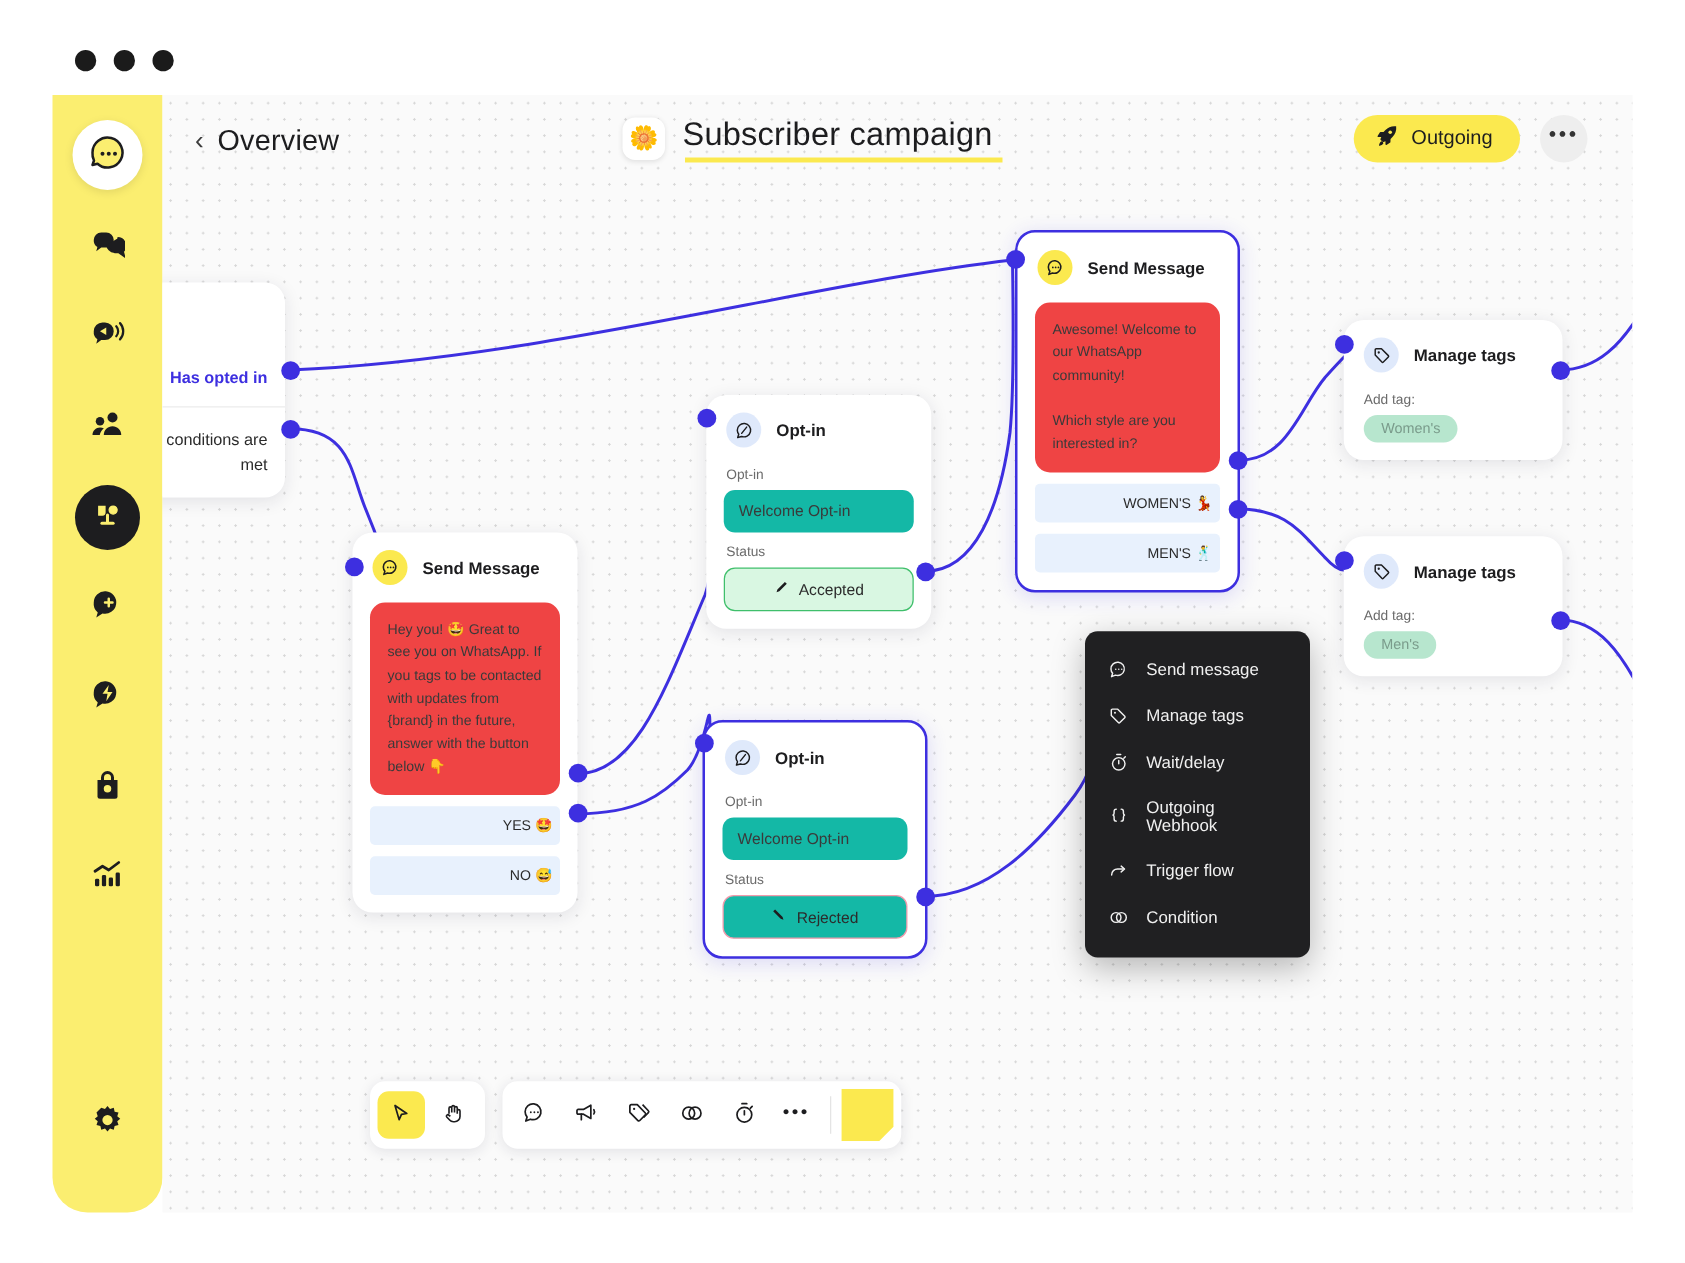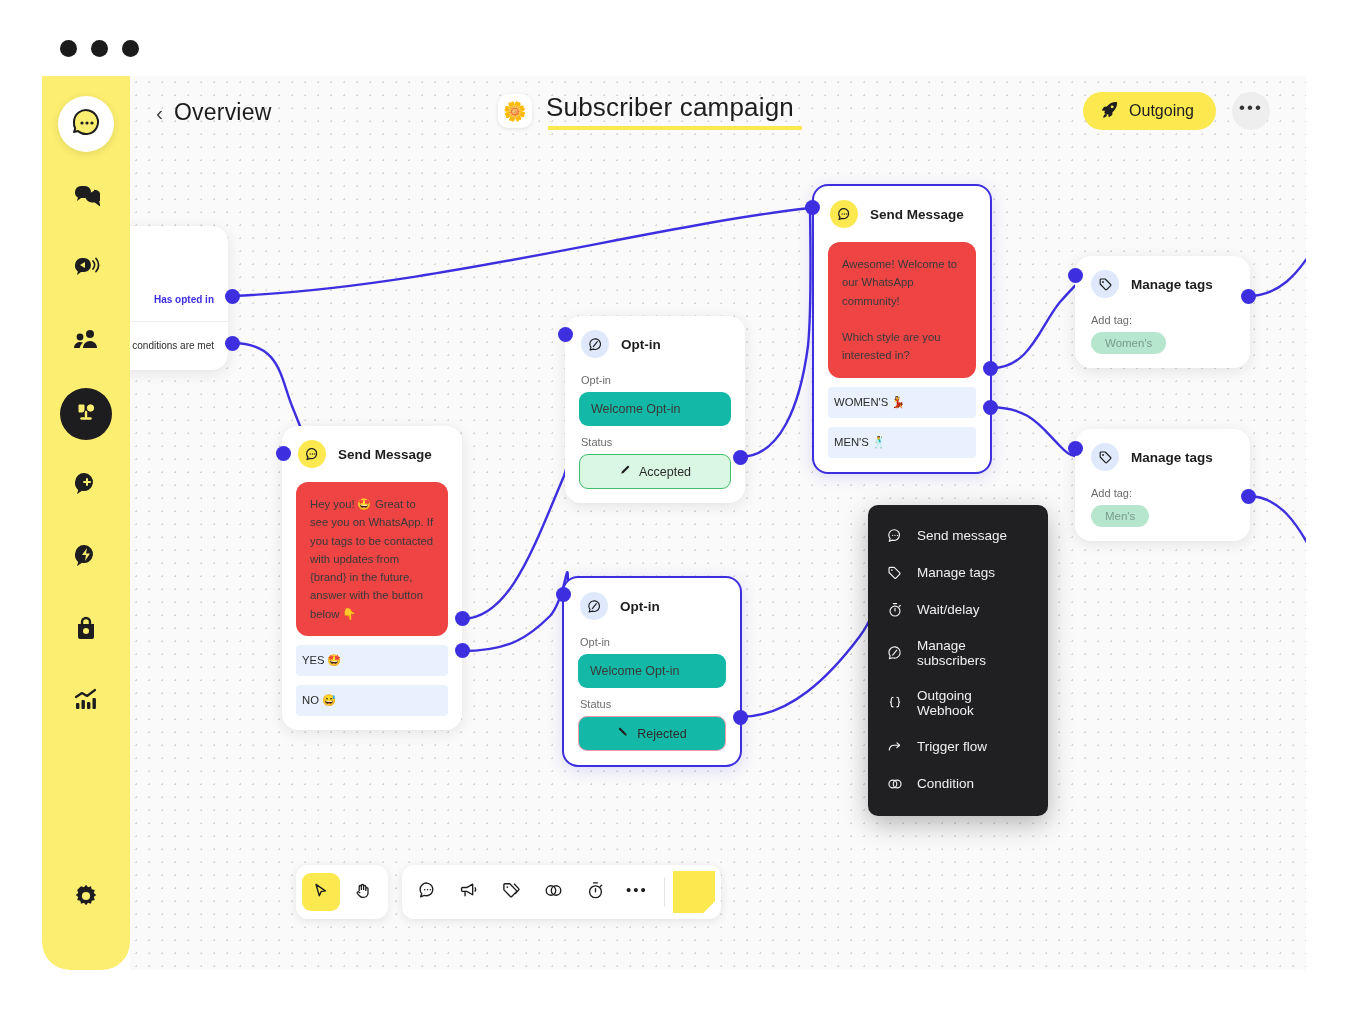--- a/index.html
+++ b/index.html
@@ -104,21 +104,21 @@
   .badge-yellow { background: #FBE94F; }
   .badge-blue { background: #DFE9FB; }
   .node-title { font-size: 13.5px; font-weight: bold; color: #1d1d1f; }
   .msg-bubble {
     margin: 8px 14px 0 14px; background: #ef4444; border-radius: 12px;
     padding: 13px 14px; font-size: 11.3px; line-height: 1.62; color: #3a3a3a;
     white-space: pre-line;
   }
   .reply-btn {
     margin: 9px 14px 0 14px; background: #E8F1FD; border-radius: 4px;
-    padding: 9px 6px; text-align: left; font-size: 11.3px; color: #2b2b2b; cursor: pointer;
+    padding: 9px 6px; text-align: right; font-size: 11.3px; color: #2b2b2b; cursor: pointer;
   }
   .node-pad-bottom { height: 14px; }
   .field-label { margin: 10px 16px 0 16px; font-size: 11px; color: #6b6b6b; }
   .field-box {
     margin: 6px 14px 0 14px; background: #14b8a6; border-radius: 9px;
     padding: 10px 12px; font-size: 12.5px; color: #3a3a3a;
   }
   .status-pill {
     margin: 6px 14px 0 14px; border-radius: 9px; padding: 9px 12px;
     font-size: 12.5px; display: flex; align-items: center; justify-content: center; gap: 8px;
@@ -130,21 +130,21 @@
     border-radius: 12px; padding: 5px 14px; font-size: 11.5px; color: #7a9b8b;
   }
   .port { position: absolute; width: 15px; height: 15px; border-radius: 50%; background: #3D2FE0; z-index: 30; }
 
   
   #node-condition {
     position: absolute; left: -66px; top: 150px; width: 164px;
     background: #fff; border-radius: 16px; box-shadow: 0 3px 14px rgba(30,30,60,.10);
     z-index: 20; overflow: hidden;
   }
-  .cond-row { padding: 16px 14px; text-align: right; font-size: 10px; }
+  .cond-row { padding: 16px 14px; text-align: right; font-size: 13px; }
   .cond-row.first { color: #3D2FE0; font-weight: bold; border-bottom: 1px solid #ececec; padding-top: 68px; }
   .cond-row.second { color: #2b2b2b; line-height: 1.55; }
 
   
   #context-menu {
     position: absolute; left: 738px; top: 429px; width: 180px;
     background: #202022; border-radius: 10px; padding: 12px 0 14px 0;
     box-shadow: 0 8px 26px rgba(0,0,0,.28); z-index: 60;
   }
   .menu-item {
@@ -499,29 +499,20 @@
         <span class="mi-icon">
           <svg width="16" height="16" viewBox="0 0 18 18" fill="none" stroke="#f0f0f0" stroke-width="1.3">
             <circle cx="9" cy="10.2" r="5.6"></circle>
               <path d="M9 7.2v3M7.2 1.8h3.6M13.6 5.2l1.3-1.3" stroke-linecap="round"></path>
           </svg>
         </span>
         <span>Wait/delay</span>
       </div>
       <div class="menu-item">
         <span class="mi-icon">
-          <svg width="16" height="16" viewBox="0 0 18 18" fill="none" stroke="#f0f0f0" stroke-width="1.3">
-            <path d="M2.2 8.4a6.3 6.3 0 1 1 4.1 5.9L2.6 15.4l1-3.2a6.3 6.3 0 0 1-1.4-3.8z" stroke-linejoin="round"></path>
-            <path d="M11 5.8L6.4 11.4" stroke-linecap="round"></path>
-          </svg>
-        </span>
-        <span>Manage subscribers</span>
-      </div>
-      <div class="menu-item">
-        <span class="mi-icon">
           <svg width="16" height="16" viewBox="0 0 18 18" fill="none" stroke="#f0f0f0" stroke-width="1.3" stroke-linecap="round">
             <path d="M6.8 2.6c-1.6 0-2 .8-2 2.2v1.6c0 1-.5 1.6-1.5 1.6 1 0 1.5.6 1.5 1.6v1.6c0 1.4.4 2.2 2 2.2"></path>
             <path d="M11.2 2.6c1.6 0 2 .8 2 2.2v1.6c0 1 .5 1.6 1.5 1.6-1 0-1.5.6-1.5 1.6v1.6c0 1.4-.4 2.2-2 2.2"></path>
           </svg>
         </span>
         <span>Outgoing Webhook</span>
       </div>
       <div class="menu-item">
         <span class="mi-icon">
           <svg width="16" height="16" viewBox="0 0 18 18" fill="none" stroke="#f0f0f0" stroke-width="1.3" stroke-linecap="round" stroke-linejoin="round">

